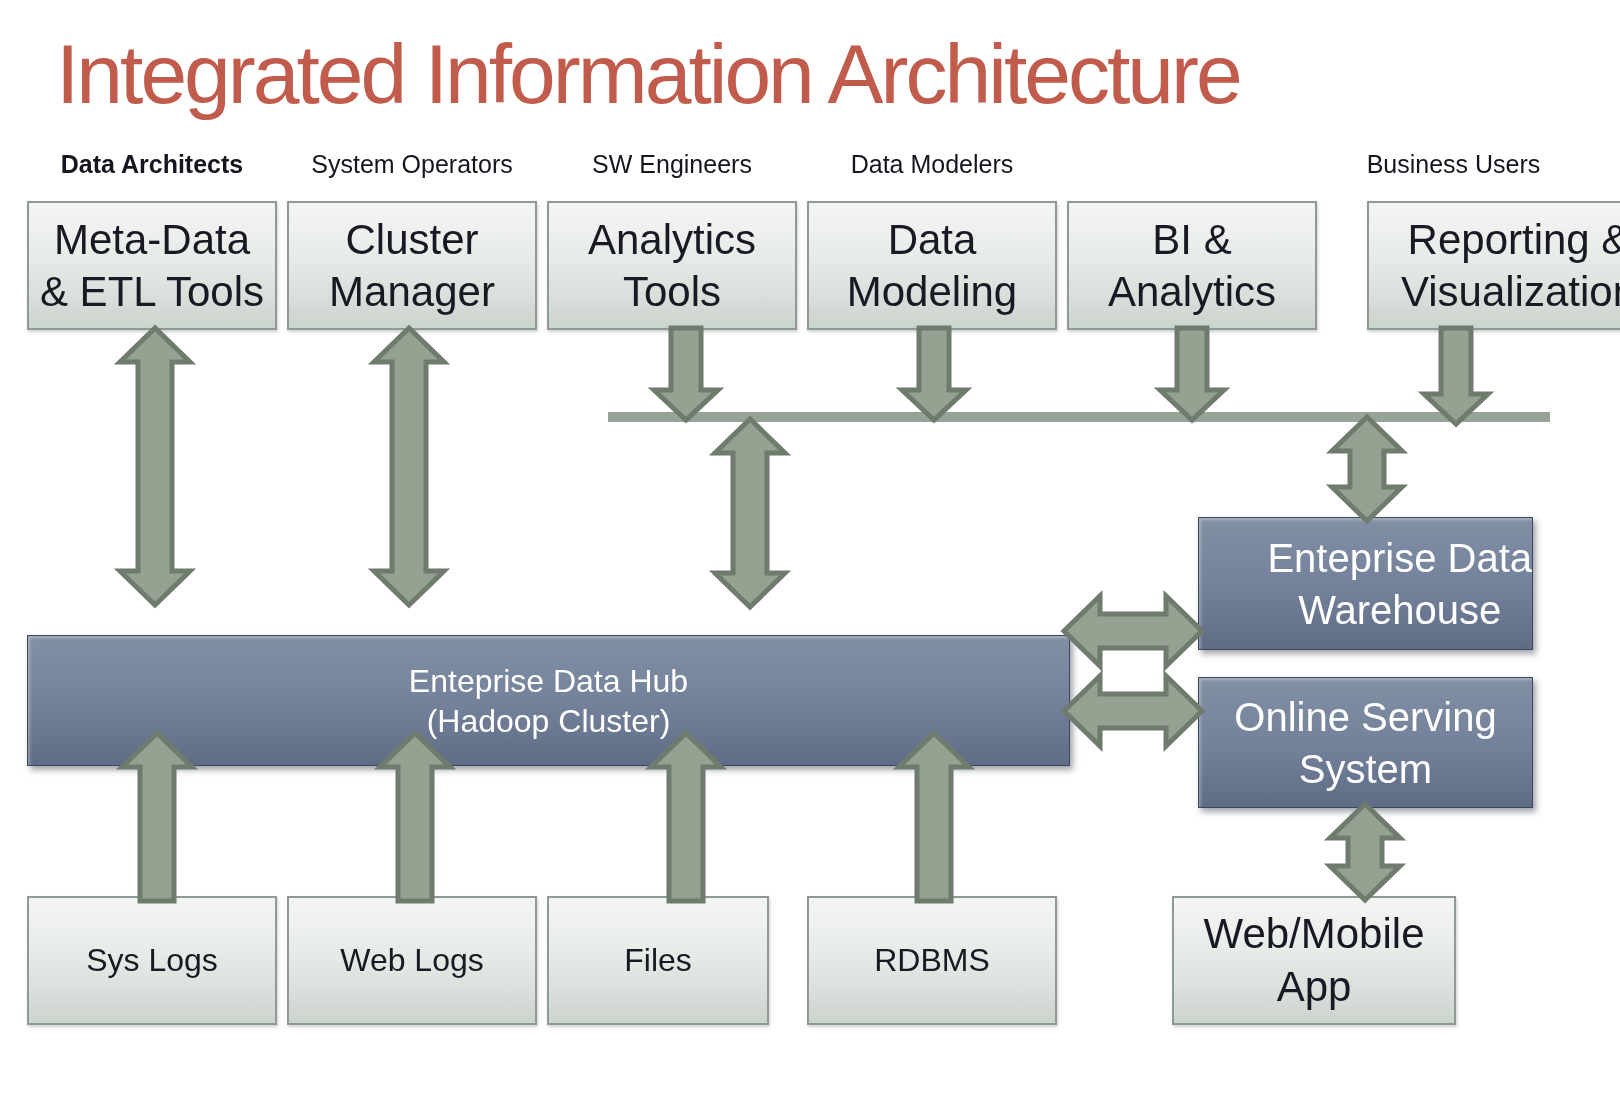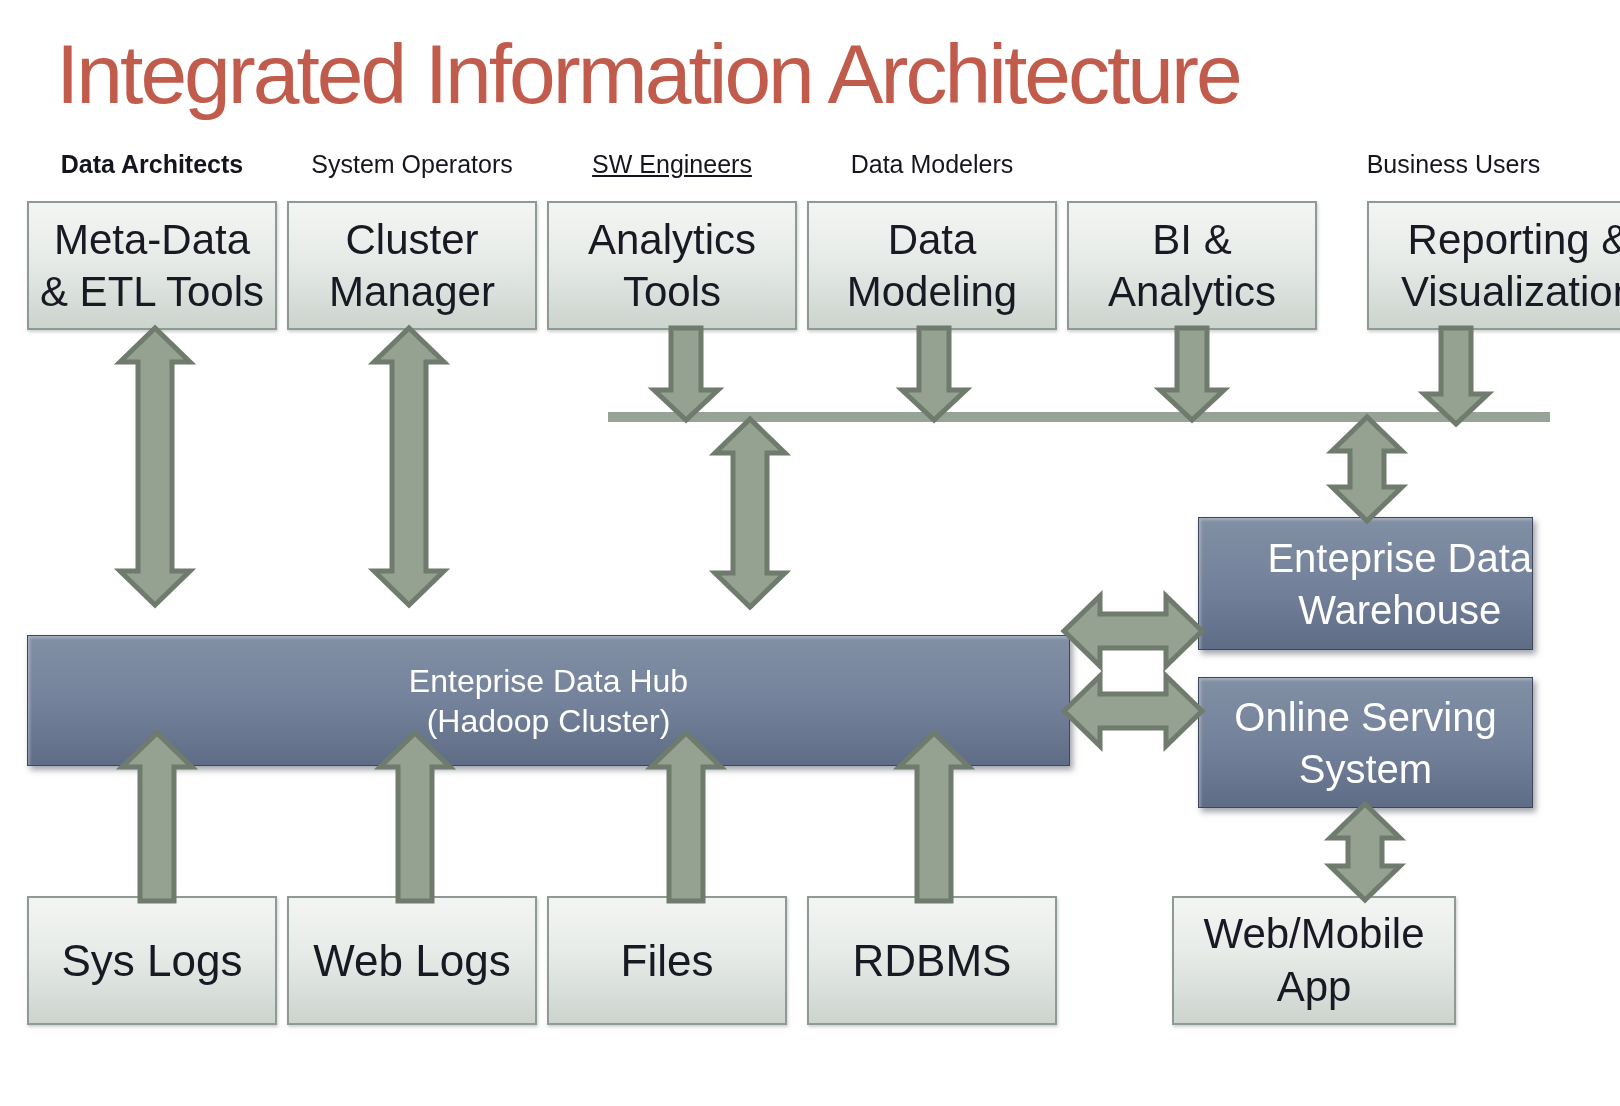--- a/index.html
+++ b/index.html
@@ -41,21 +41,21 @@
     box-shadow:1px 2px 3px rgba(110,120,115,0.35);
     color:#191923;
   }
   .dark{
     background:linear-gradient(180deg,#8290a5 0%,#72809a 55%,#5e6c86 100%);
     border:1px solid #3d4759;
     box-shadow:3px 4px 6px rgba(70,75,90,0.5), inset 2px 2px 3px rgba(255,255,255,0.3);
     color:#ffffff;
   }
   .top-box{top:201px;height:129px;font-size:42px;line-height:1.22;}
-  .src-box{top:896px;height:129px;font-size:44px;}
+  .src-box{top:896px;height:129px;font-size:32px;}
   .hub{
     left:27px;top:603px;width:1043px;height:131px;
     font-size:32px;line-height:1.25;margin-top:32px;
   }
   .right-box{left:1198px;width:335px;font-size:40px;line-height:1.3;}
   .bus{
     position:absolute;
     left:608px;top:412px;width:942px;height:10px;
     background:var(--bus-color);
     z-index:1;
@@ -64,21 +64,21 @@
 </style>
 </head>
 <body>
 
 <div class="stage">
 
   <h1 class="title">Integrated Information Architecture</h1>
 
   <div class="persona" style="left:27px;width:250px;font-weight:bold;">Data Architects</div>
   <div class="persona" style="left:287px;width:250px;">System Operators</div>
-  <div class="persona" style="left:547px;width:250px;text-decoration:underline;">SW Engineers</div>
+  <div class="persona" style="left:547px;width:250px;">SW Engineers</div>
   <div class="persona" style="left:807px;width:250px;">Data Modelers</div>
   <div class="persona" style="left:1327px;width:253px;">Business Users</div>
 
   <div class="box light top-box" style="left:27px;width:250px;">
       <span class="lbl">Meta-Data
 &amp; ETL Tools</span>
     </div>
   <div class="box light top-box" style="left:287px;width:250px;">
       <span class="lbl">Cluster
 Manager</span>
@@ -119,21 +119,21 @@
       <span class="lbl">Web/Mobile
 App</span>
     </div>
 
   <div class="box light src-box" style="left:27px;width:250px;">
       <span class="lbl">Sys Logs</span>
     </div>
   <div class="box light src-box" style="left:287px;width:250px;">
       <span class="lbl">Web Logs</span>
     </div>
-  <div class="box light src-box" style="left:547px;width:240px;">
+  <div class="box light src-box" style="left:547px;width:222px;">
       <span class="lbl">Files</span>
     </div>
   <div class="box light src-box" style="left:807px;width:250px;">
       <span class="lbl">RDBMS</span>
     </div>
 
   <svg class="arrow" viewBox="-5 -5 80 287" style="left: 115px; top: 323px; width: 80px; height: 287px;">
       <polygon points="35,0 0,34 18,34 18,243 0,243 35,277 70,243 52,243 52,34 70,34" fill="#95a191" stroke="#6f7b6d" stroke-width="5" stroke-linejoin="miter"></polygon>
     </svg>
   <svg class="arrow" viewBox="-5 -5 80 287" style="left: 369px; top: 323px; width: 80px; height: 287px;">

